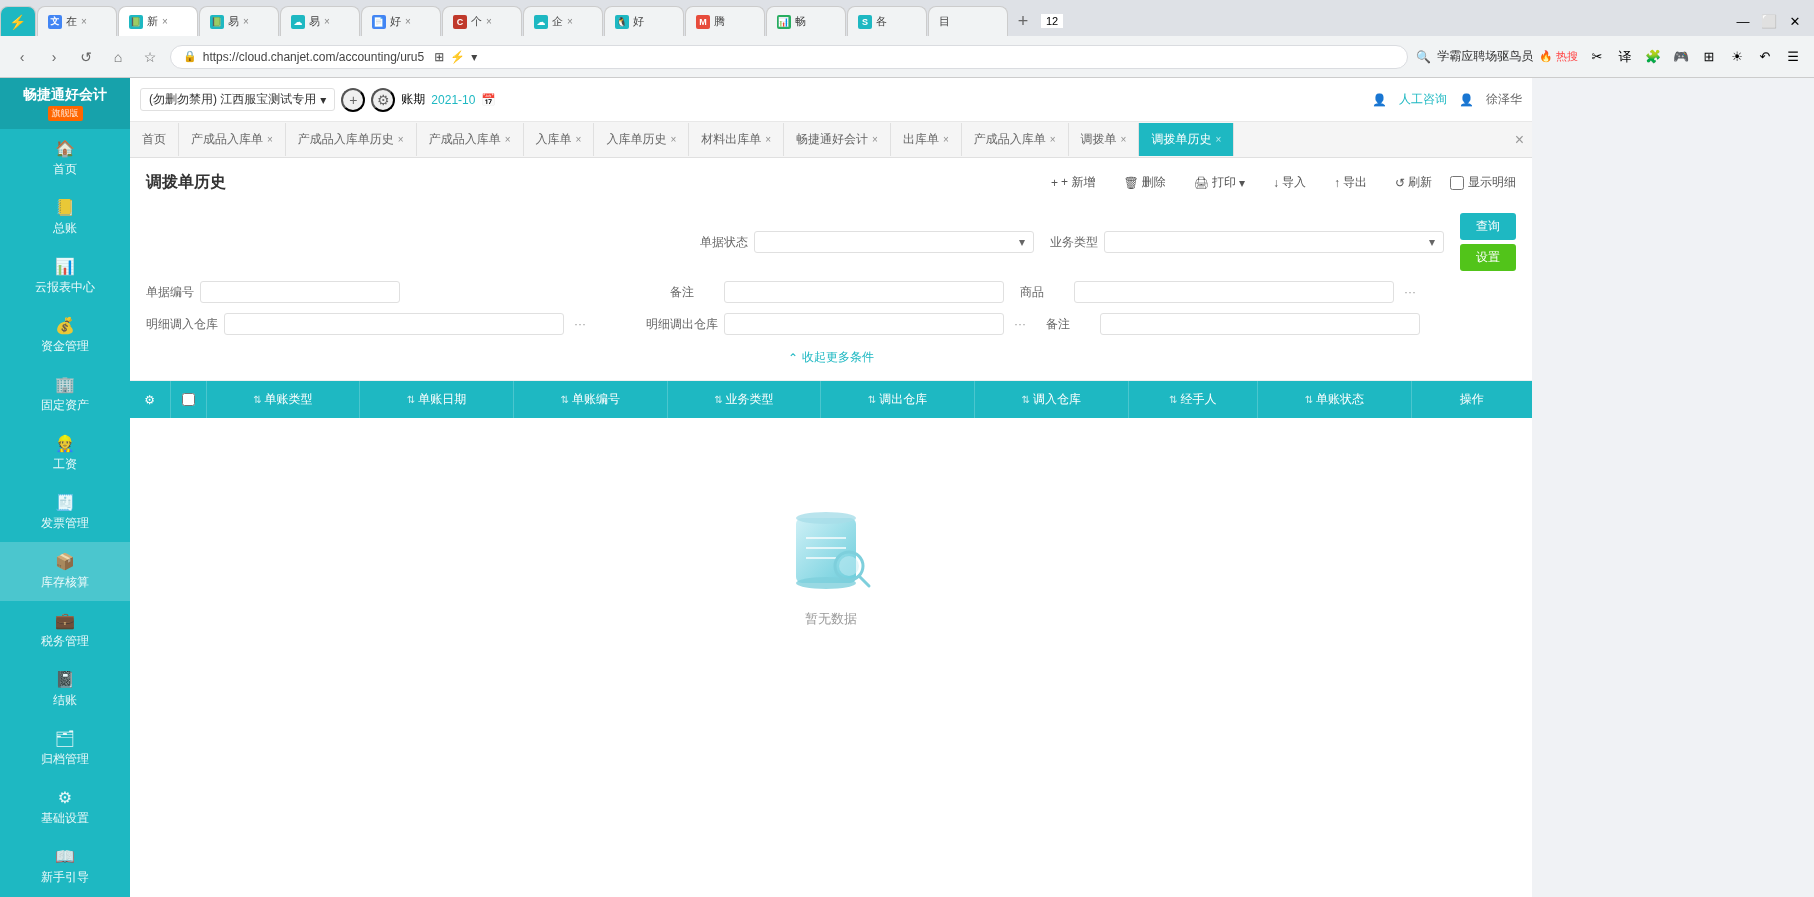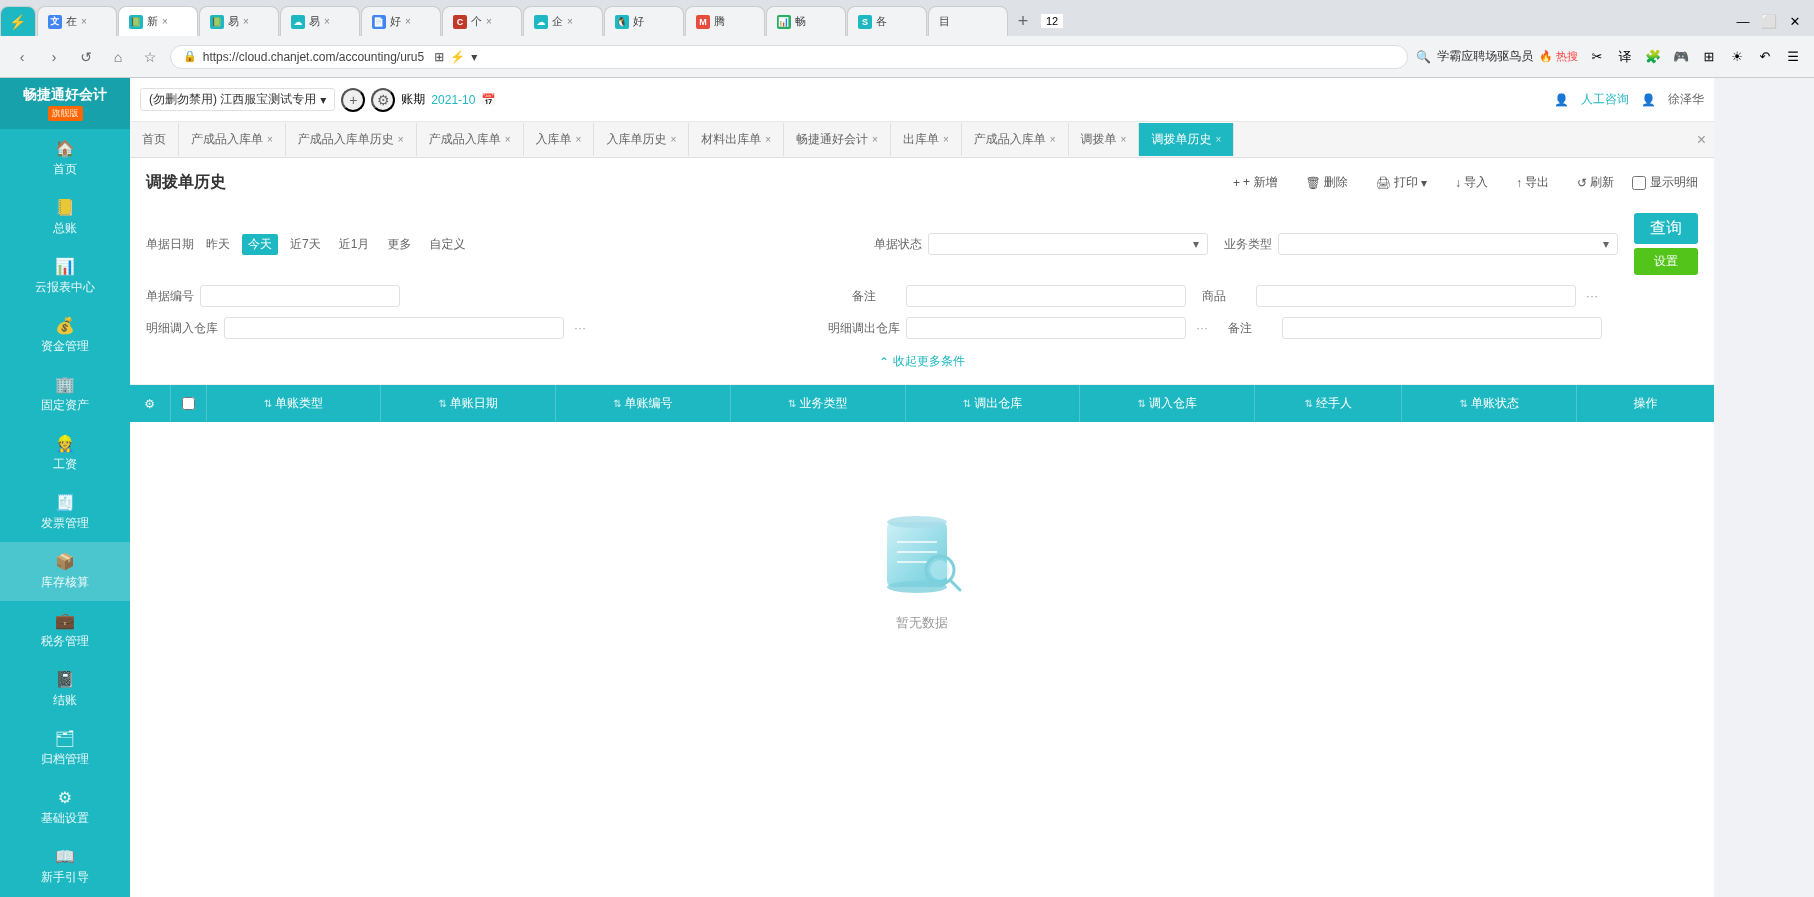--- a/index.html
+++ b/index.html
@@ -18,21 +18,21 @@
     .address-bar-row { display: flex; align-items: center; background: #f1f3f4; padding: 4px 10px; gap: 8px; height: 42px; border-bottom: 1px solid #ccc; }
     .nav-btn { width: 24px; height: 24px; display: flex; align-items: center; justify-content: center; color: #666; font-size: 14px; cursor: pointer; border-radius: 50%; }
     .address-bar { flex: 1; background: #fff; border: 1px solid #dadce0; border-radius: 20px; padding: 4px 12px; font-size: 12px; color: #444; display: flex; align-items: center; gap: 6px; }
     .address-bar .lock-icon { color: #1a73e8; font-size: 11px; }
     .search-bar { display: flex; align-items: center; gap: 6px; font-size: 12px; color: #333; }
     .hot-search { color: #ff4444; font-size: 11px; }
     .browser-actions { display: flex; align-items: center; gap: 6px; }
     .action-icon { width: 22px; height: 22px; display: flex; align-items: center; justify-content: center; font-size: 13px; cursor: pointer; }
 
     
-    .app-container { display: flex; width: 1714px; height: calc(897px - 78px); }
+    .app-container { display: flex; width: 1532px; height: calc(897px - 78px); }
 
     
     .sidebar { width: 130px; background: #1eb8c2; flex-shrink: 0; display: flex; flex-direction: column; align-items: center; padding-top: 0; }
     .sidebar-logo { width: 130px; background: #17a2ab; padding: 8px 10px; display: flex; flex-direction: column; align-items: center; justify-content: center; height: 60px; }
     .logo-text { color: #fff; font-size: 14px; font-weight: bold; }
     .logo-sub { color: rgba(255,255,255,0.8); font-size: 9px; background: #ff6600; padding: 1px 4px; border-radius: 2px; margin-top: 2px; }
     .sidebar-nav { display: flex; flex-direction: column; width: 100%; flex: 1; }
     .nav-item { display: flex; flex-direction: column; align-items: center; justify-content: center; padding: 10px 0; cursor: pointer; color: rgba(255,255,255,0.9); font-size: 12px; gap: 3px; }
     .nav-item .nav-icon { font-size: 16px; }
     .nav-item.active { background: rgba(255,255,255,0.2); }
@@ -73,21 +73,21 @@
     .date-btn.active { background: #1eb8c2; color: #fff; border-radius: 2px; }
     .date-range { font-size: 11px; color: #999; }
     .filter-input { border: 1px solid #e0e0e0; border-radius: 3px; padding: 3px 8px; font-size: 12px; width: 200px; }
     .filter-select { border: 1px solid #e0e0e0; border-radius: 3px; padding: 3px 8px; font-size: 12px; width: 280px; display: flex; align-items: center; justify-content: space-between; cursor: pointer; background: #fff; }
     .filter-select-wide { width: 340px; }
     .filter-dots { color: #999; cursor: pointer; padding: 0 4px; }
     .collapse-btn { display: flex; align-items: center; justify-content: center; gap: 4px; color: #1eb8c2; font-size: 12px; cursor: pointer; padding: 4px; }
 
     
     .query-btns { display: flex; flex-direction: column; gap: 4px; }
-    .btn-query { background: #1eb8c2; color: #fff; border: none; padding: 5px 16px; border-radius: 3px; cursor: pointer; font-size: 16px; }
+    .btn-query { background: #1eb8c2; color: #fff; border: none; padding: 5px 16px; border-radius: 3px; cursor: pointer; font-size: 12px; }
     .btn-settings { background: #52c41a; color: #fff; border: none; padding: 5px 14px; border-radius: 3px; cursor: pointer; font-size: 12px; }
 
     
     .table-container { padding: 0 0; }
     .data-table { width: 100%; border-collapse: collapse; }
     .table-header { background: #1eb8c2; color: #fff; }
     .table-header th { padding: 10px 8px; font-size: 12px; font-weight: normal; border-right: 1px solid rgba(255,255,255,0.2); white-space: nowrap; }
     .table-header th:last-child { border-right: none; }
     .th-content { display: flex; align-items: center; justify-content: center; gap: 3px; }
     .sort-icon { font-size: 10px; opacity: 0.8; }
@@ -380,29 +380,20 @@
           <div class="display-toggle">
             <input type="checkbox" class="checkbox-display" style="">
             <span>显示明细</span>
           </div>
         </div>
       </div>
 
       <div class="filter-area">
 
         <div class="filter-row">
-          <div class="filter-item">
-            <span class="filter-label">单据日期</span>
-            <button class="date-btn">昨天</button>
-            <button class="date-btn active">今天</button>
-            <button class="date-btn">近7天</button>
-            <button class="date-btn">近1月</button>
-            <button class="date-btn">更多</button>
-            <button class="date-btn">自定义</button>
-          </div>
           <div style="flex:1;"></div>
           <div class="filter-item">
             <span class="filter-label">单据状态</span>
             <div class="filter-select" style="width:280px;">
               <span></span>
               <span>▾</span>
             </div>
           </div>
           <div class="filter-item">
             <span class="filter-label">业务类型</span>

